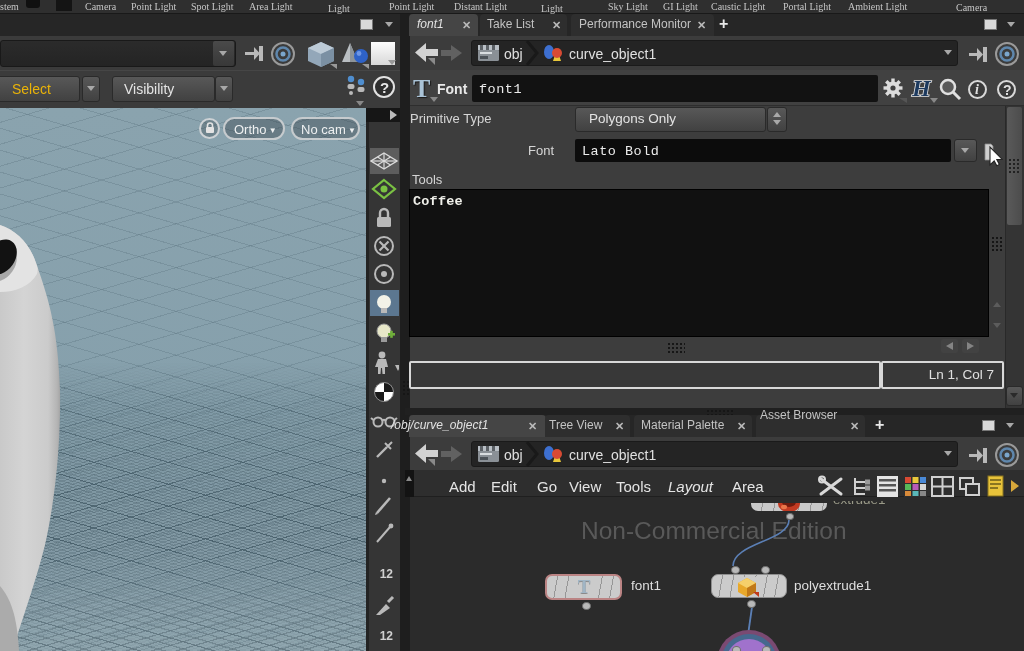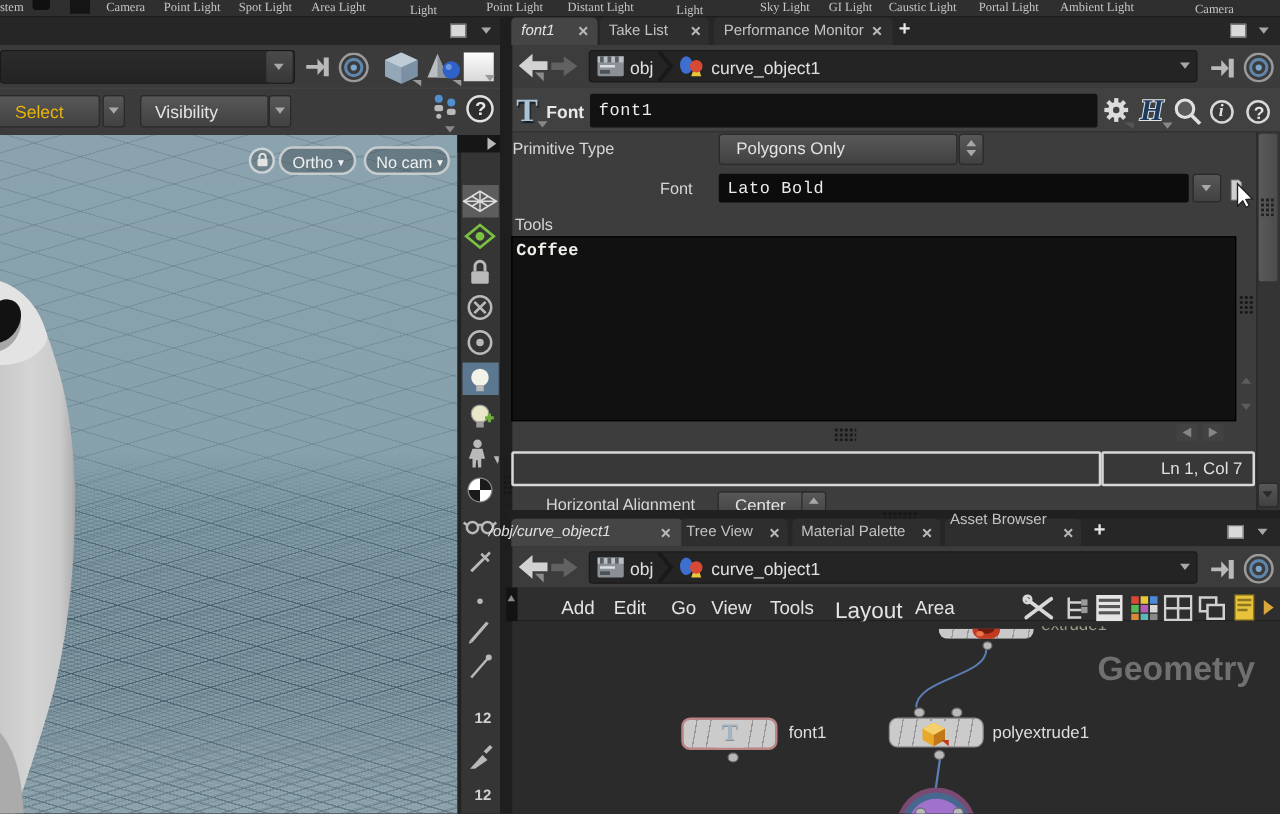--- a/index.html
+++ b/index.html
@@ -406,27 +406,20 @@
 
 <div class="dots3" style="left:667px;top:342px;width:18px;height:11px;"></div>
 <div class="abs" style="left:941px;top:339px;width:17px;height:14px;background:#424242;border-radius:2px;"></div><div class="abs" style="left:946px;top:342px;width:0;height:0;border-top:4.5px solid transparent;border-bottom:4.5px solid transparent;border-right:7px solid #848484;"></div>
 <div class="abs" style="left:962px;top:339px;width:17px;height:14px;background:#424242;border-radius:2px;"></div><div class="abs" style="left:967px;top:342px;width:0;height:0;border-top:4.5px solid transparent;border-bottom:4.5px solid transparent;border-left:7px solid #848484;"></div>
 
 <div class="abs" style="left:409px;top:361px;width:472px;height:28px;background:#383838;border:2px solid #d8d8d8;border-radius:2px;"></div>
 <div class="abs" style="left:881px;top:361px;width:123px;height:28px;background:#383838;border:2px solid #d8d8d8;border-radius:2px;"></div>
 <div class="abs" style="left:881px;top:367px;width:113px;text-align:right;font-size:13.5px;color:#e0e0e0;">Ln 1, Col 7</div>
 <div class="tri-u" style="left:1009px;top:369px;border-bottom-color:#555;"></div>
 
-<div class="abs" style="left:410px;top:392px;width:600px;height:16px;overflow:hidden;">
-  <div class="abs" style="left:17px;top:4px;width:129px;text-align:right;font-size:13px;color:#d6d6d6;">Horizontal Alignment</div>
-  <div class="abs raised" style="left:164px;top:1px;width:78px;height:22px;"></div>
-  <div class="abs" style="left:178px;top:5px;font-size:13.5px;color:#e3e3e3;">Center</div>
-  <div class="abs raised" style="left:231px;top:1px;width:20px;height:22px;"></div>
-  <div class="tri-u" style="left:237px;top:6px;"></div>
-</div>
 
 <div class="abs" style="left:1005px;top:106px;width:19px;height:302px;background:#343434;border-left:1px solid #292929;"></div>
 <div class="abs" style="left:1007px;top:107px;width:15px;height:118px;background:linear-gradient(90deg,#5a5a5a,#4c4c4c);border-radius:2px;"></div>
 <div class="dots3" style="left:1008px;top:158px;width:11px;height:15px;background-image:radial-gradient(circle, #222 1.2px, transparent 1.3px);"></div>
 <div class="abs raised" style="left:1006px;top:386px;width:17px;height:20px;"></div>
 <div class="tri-d" style="left:1010px;top:393px;border-top-color:#2a2a2a;"></div>
 
 
 <div class="abs" style="left:405px;top:408px;width:619px;height:7px;background:#202020;"></div>
 <div class="dots3" style="left:706px;top:409px;width:28px;height:6px;background-size:4px 4px;"></div>
@@ -492,21 +485,21 @@
 
 
 <div class="abs" style="left:410px;top:470px;width:614px;height:27px;background:#2e2e2e;border-bottom:1px solid #1f1f1f;"></div>
 <div class="abs" style="left:405px;top:470px;width:9px;height:27px;background:#131313;"></div>
 <div class="tri-u" style="left:406px;top:476px;border-bottom-color:#8a8a8a;border-left-width:3.5px;border-right-width:3.5px;"></div>
 <div class="abs" style="left:449px;top:478px;font-size:15px;color:#e4e4e4;">Add</div>
 <div class="abs" style="left:491px;top:478px;font-size:15px;color:#e4e4e4;">Edit</div>
 <div class="abs" style="left:537px;top:478px;font-size:15px;color:#e4e4e4;">Go</div>
 <div class="abs" style="left:569px;top:478px;font-size:15px;color:#e4e4e4;">View</div>
 <div class="abs" style="left:616px;top:478px;font-size:15px;color:#e4e4e4;">Tools</div>
-<div class="abs" style="left:668px;top:478px;font-size:18px;color:#e4e4e4;">Layout</div>
+<div class="abs" style="left:668px;top:478px;font-size:15px;color:#e4e4e4;font-style:italic;">Layout</div>
 <div class="abs" style="left:732px;top:478px;font-size:15px;color:#e4e4e4;">Area</div>
 
 <svg class="abs" style="left:817px;top:475px;" width="30" height="23">
  <g stroke="#d8d8d8" stroke-width="3" stroke-linecap="round">
   <line x1="4" y1="4" x2="24" y2="19"></line>
   <line x1="24" y1="4" x2="4" y2="19"></line>
  </g>
  <circle cx="5" cy="4.5" r="3" fill="none" stroke="#d8d8d8" stroke-width="2"></circle>
 </svg>
 <svg class="abs" style="left:851px;top:476px;" width="22" height="21">
@@ -549,21 +542,21 @@
 <svg class="abs" style="left:986px;top:475px;" width="22" height="23">
  <rect x="2" y="1" width="15" height="20" fill="#e8c33a" stroke="#8a7520" stroke-width="1"></rect>
  <rect x="4" y="4" width="11" height="2" fill="#8a7520"></rect>
  <rect x="4" y="8" width="11" height="2" fill="#8a7520"></rect>
  <rect x="4" y="12" width="8" height="2" fill="#8a7520"></rect>
 </svg>
 <div class="abs" style="left:1011px;top:480px;width:0;height:0;border-top:6px solid transparent;border-bottom:6px solid transparent;border-left:8px solid #d8a83a;"></div>
 
 
 <div id="net" class="abs" style="left:410px;top:497px;width:614px;height:154px;overflow:hidden;background:#2b2b2b;">
-  <div class="abs" style="left:468px;top:23px;font-size:27px;font-weight:bold;color:#707070;">Geometry</div>
+  <div class="abs" style="left:171px;top:20px;font-size:24.5px;color:#595959;">Non-Commercial Edition</div>
 
   <svg class="abs" style="left:0;top:0;" width="614" height="154">
     <path d="M379,23 C379,44 323,46 323,69" fill="none" stroke="#5b7fb5" stroke-width="1.6"></path>
     <path d="M342,110 C340,124 338,138 336,152" fill="none" stroke="#5b7fb5" stroke-width="1.8"></path>
   </svg>
 
   <div class="abs" style="left:341px;top:6px;width:76px;height:8px;background:#c9c9c9;border-radius:0 0 7px 7px;
      background-image:repeating-linear-gradient(100deg, transparent 0 11px, #969696 11px 12px);"></div>
   <svg class="abs" style="left:366px;top:6px;" width="26" height="8">
     <ellipse cx="13" cy="1" rx="11" ry="8" fill="#c23a22"></ellipse>

